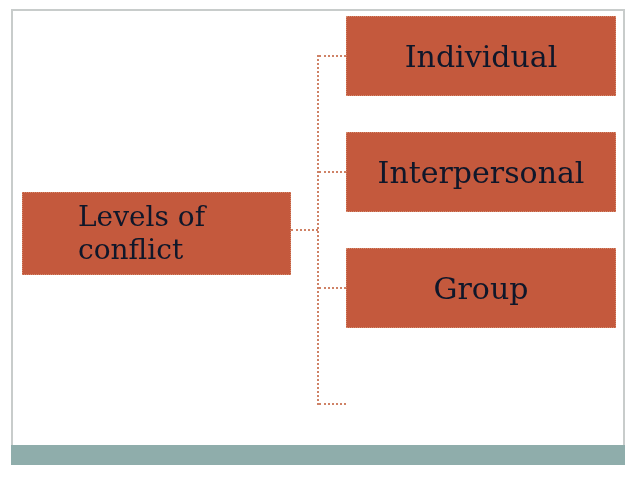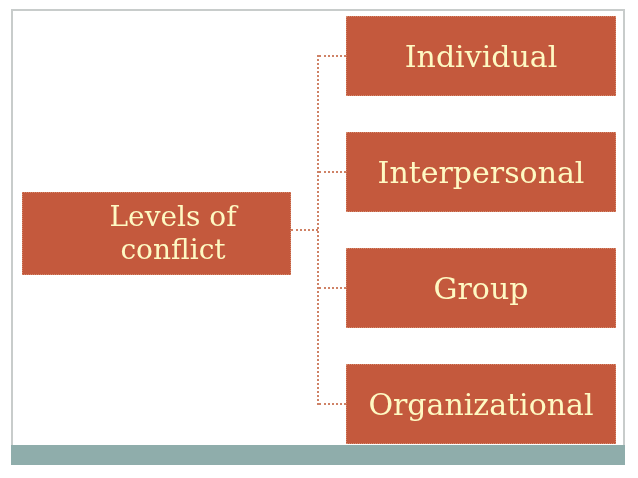--- a/index.html
+++ b/index.html
@@ -31,25 +31,24 @@
     top: 445px;
     width: 614px;
     height: 20px;
     background: #8fadab;
   }
   .node {
     position: absolute;
     box-sizing: border-box;
     background: #c4593d;
     border: 1px dotted #d4896c;
-    color: #fef9c3;
+    color: #0f172a;
     display: flex;
     align-items: center;
     justify-content: center;
-    text-align: center;
   }
   .root-node {
     left: 22px;
     top: 192px;
     width: 269px;
     height: 83px;
     font-size: 28px;
     line-height: 1.15;
     padding-left: 33px;
   }
@@ -109,19 +108,16 @@
   </div>
 
   <div class="node child-node child-2">
     <span>Group</span>
   </div>
 
   <div class="node child-node child-1">
     <span>Interpersonal</span>
   </div>
 
-  <div class="node child-node child-3">
-    <span>Organizational</span>
-  </div>
 
   <div class="footer-band"></div>
 
 </div>
 
 </body></html>

